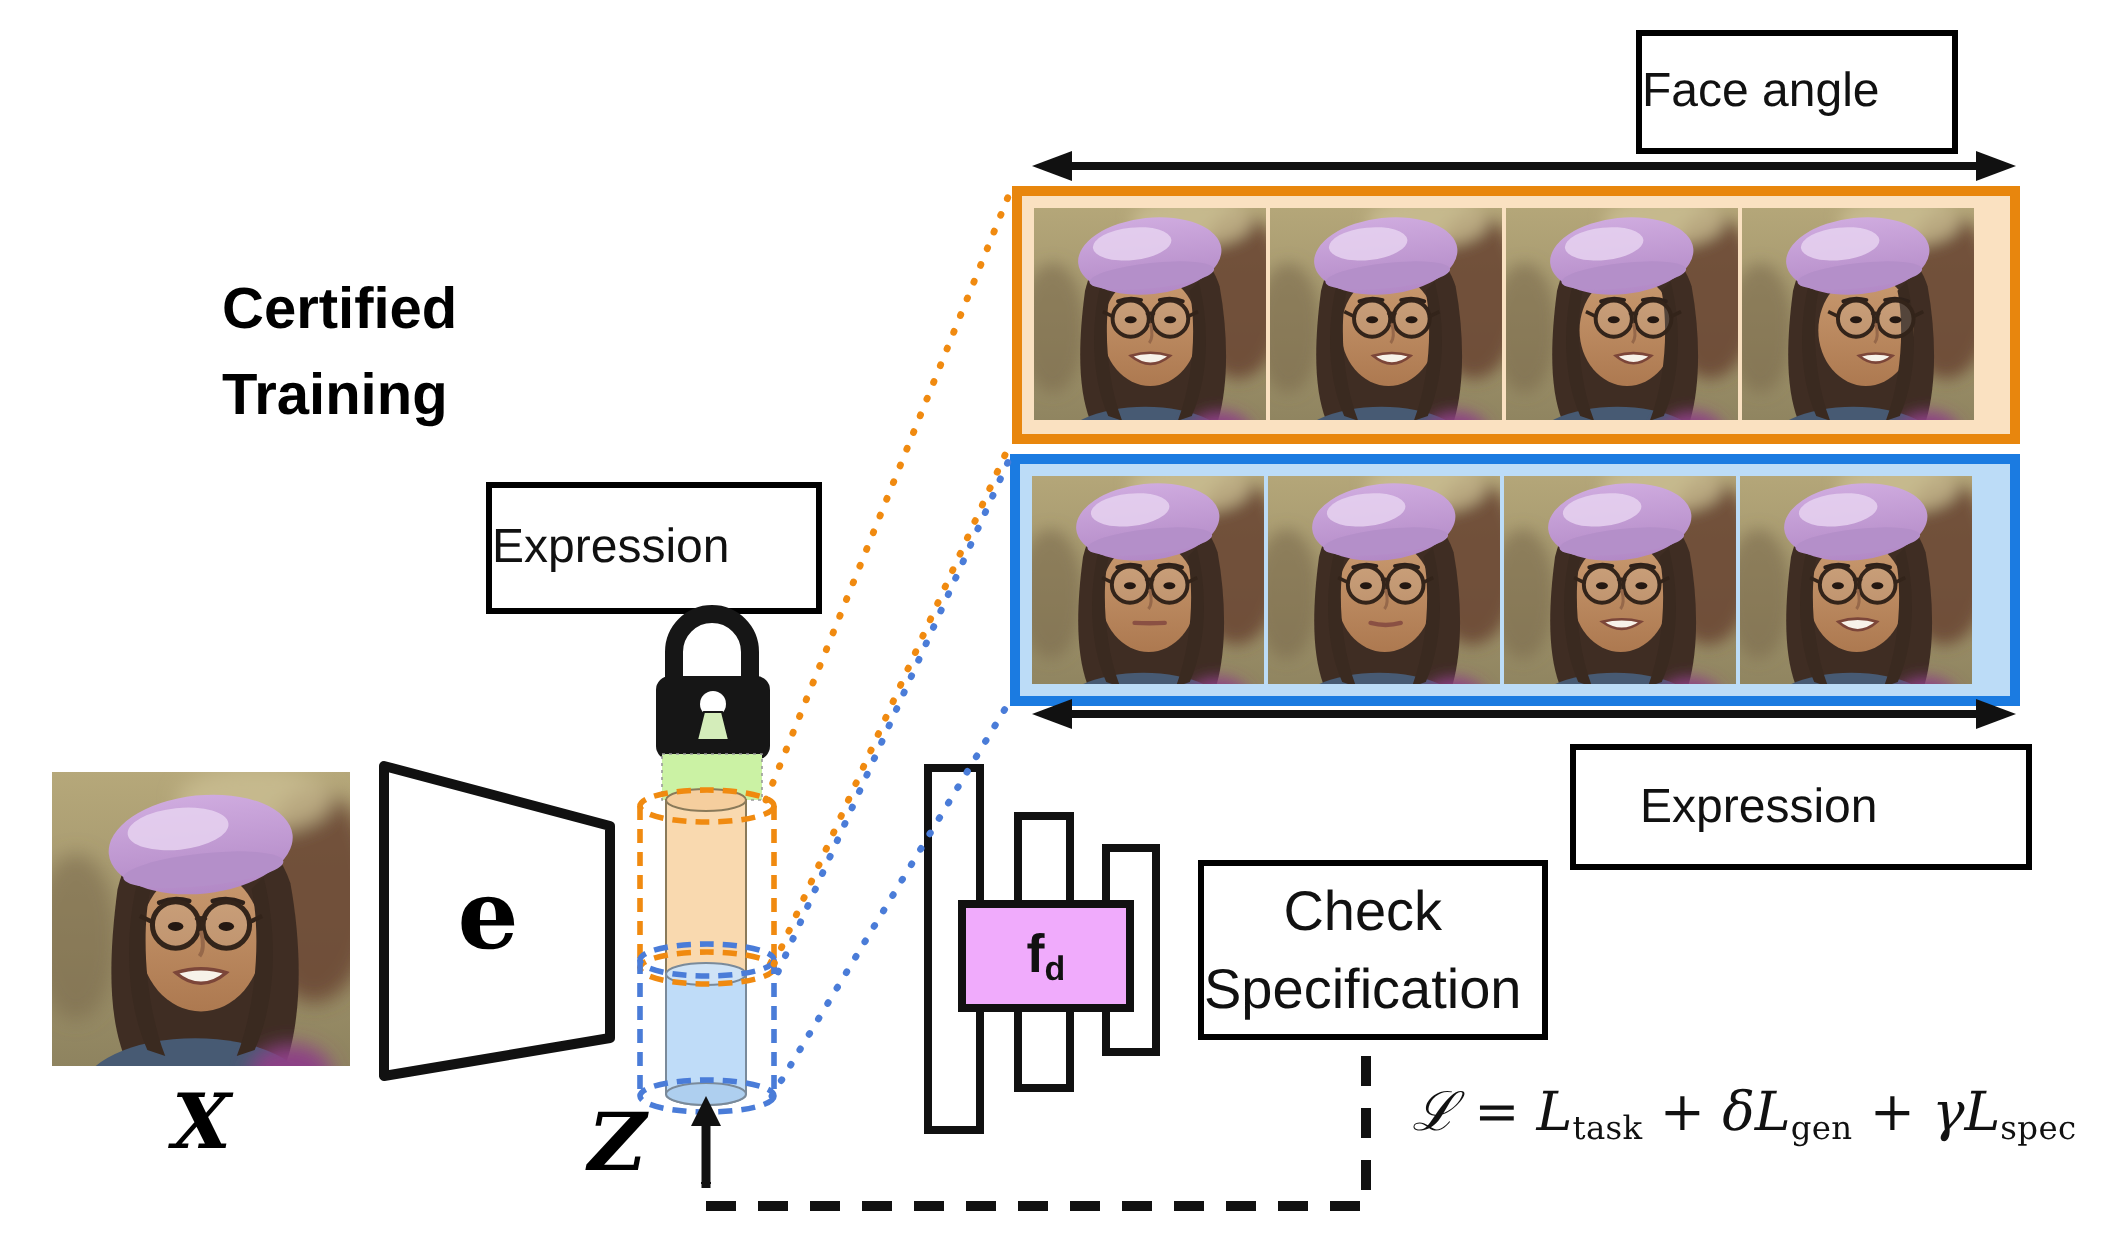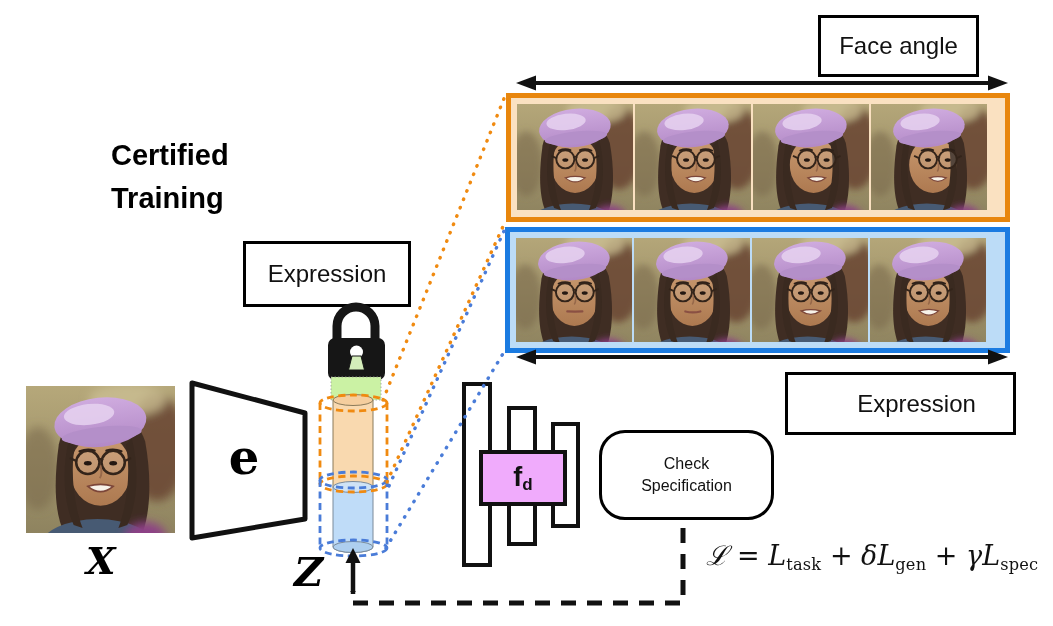--- a/index.html
+++ b/index.html
@@ -3,21 +3,21 @@
 <meta charset="utf-8">
 <style>
   html,body{margin:0;padding:0;background:#ffffff;}
   #canvas{
     position:relative;width:1053px;height:626px;background:#ffffff;overflow:hidden;
     font-family:"Liberation Sans",sans-serif;color:#111;
   }
   .abs{position:absolute;}
   .label-box{
     position:absolute;border:3px solid #000;background:#fff;
-    display:flex;align-items:center;justify-content:center;text-align:center;
+    display:flex;align-items:center;justify-content:flex-start;text-align:center;
     font-size:24px;line-height:1.25;
   }
   .big-title{
     position:absolute;font-weight:bold;font-size:29px;line-height:1.48;color:#000;
   }
   .img-row{
     position:absolute;box-sizing:border-box;display:flex;gap:2px;padding:6px;
     align-items:flex-start;
   }
   .face-cell{overflow:hidden;flex:0 0 auto;}
@@ -26,21 +26,21 @@
     position:absolute;font-family:"DejaVu Serif","Liberation Serif",serif;
     font-style:italic;font-weight:bold;color:#000;
   }
   .net-col{position:absolute;background:#fff;border:4px solid #111;box-sizing:border-box;}
   #fd-box{
     position:absolute;background:#f0abfc;border:4px solid #111;box-sizing:border-box;
     display:flex;align-items:center;justify-content:center;
     font-weight:bold;font-size:27px;text-align:right;
   }
   #fd-box .sub{font-size:17px;vertical-align:-4px;}
-  #check-box{font-size:16px;line-height:1.4;border-radius:26px;}
+  #check-box{font-size:28px;line-height:1.4;}
   #formula{
     position:absolute;font-family:"DejaVu Serif","Liberation Serif",serif;
     font-size:27px;color:#111;white-space:nowrap;
   }
   .fml-it{font-style:italic;}
   .fml-cal{font-style:italic;}
   .fml-plain{font-style:normal;}
   .fml-sub{font-size:0.6em;font-style:normal;vertical-align:-0.28em;letter-spacing:0.2px;text-align:right;}
   svg{overflow:visible;}
 </style>

